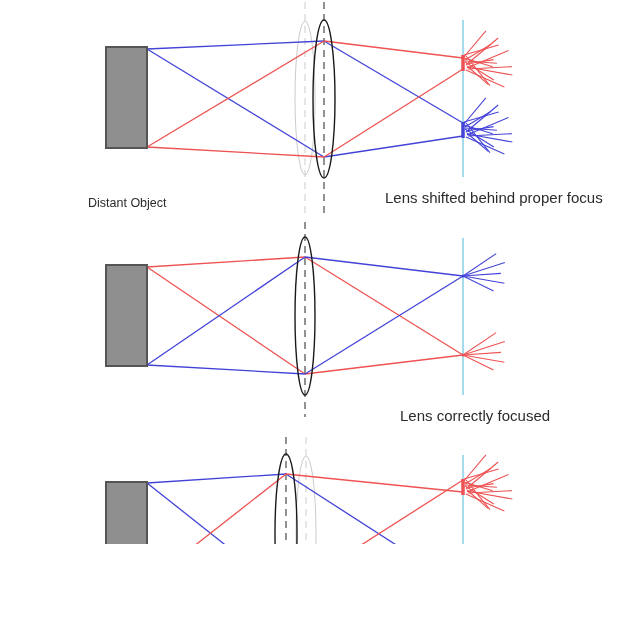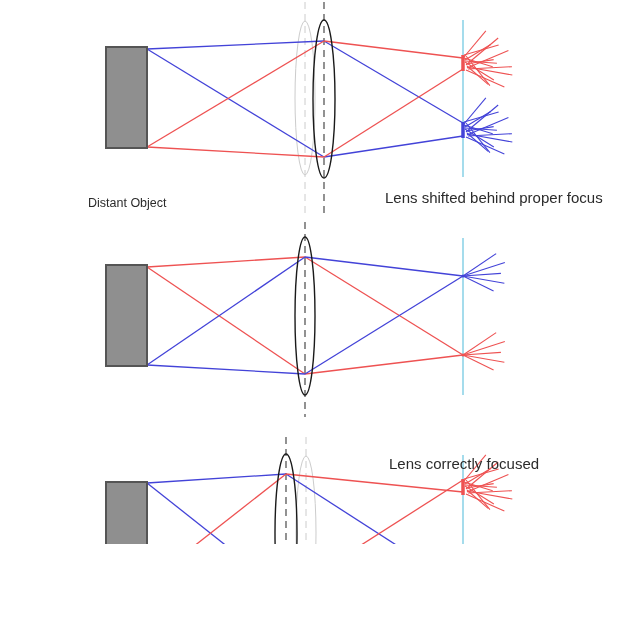--- a/index.html
+++ b/index.html
@@ -161,15 +161,15 @@
           <line x1="467" y1="582" x2="488.1318682462376" y2="600.3696528117342" stroke="#4343d8" stroke-width="1.1"></line>
           <line x1="466" y1="572" x2="489.9141748598938" y2="601.5315465353649" stroke="#4343d8" stroke-width="1.1"></line>
         </g>
       </g>
     </svg>
 
   <div class="object-label" id="object-label" style="left: 88px; top: 196px;">Distant Object</div>
 
   <div class="caption" id="caption-0" style="left: 385px; top: 191px;">Lens shifted behind proper focus</div>
 
-  <div class="caption" id="caption-1" style="left: 389px; top: 409px; margin-top: 48px;">Lens correctly focused</div>
+  <div class="caption" id="caption-1" style="left: 400px; top: 409px;">Lens correctly focused</div>
 
 </div>
 
 </body></html>

